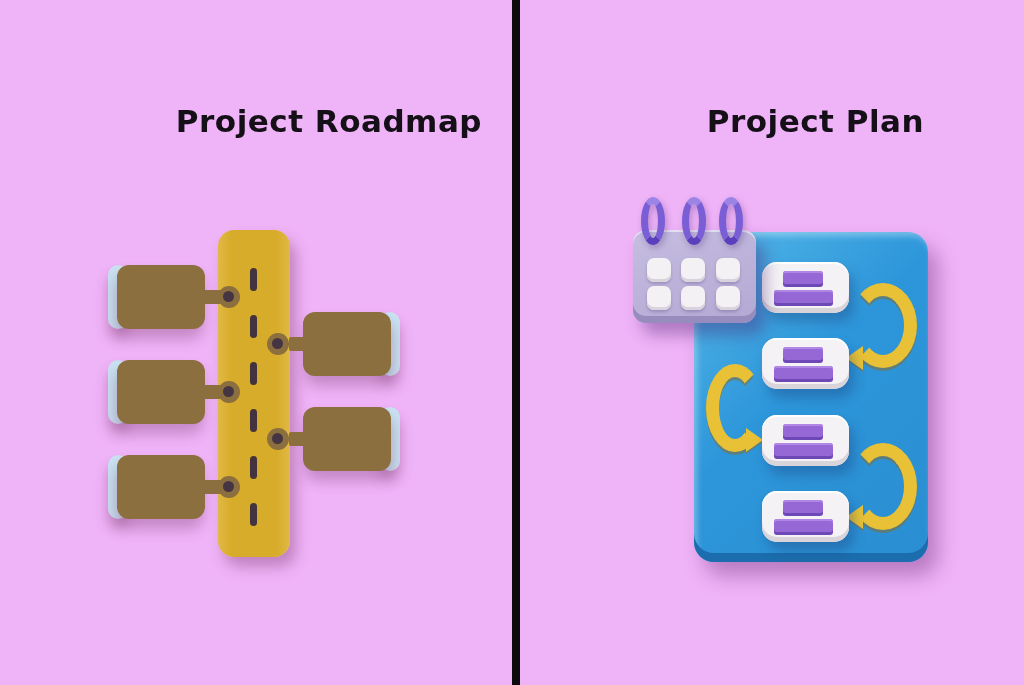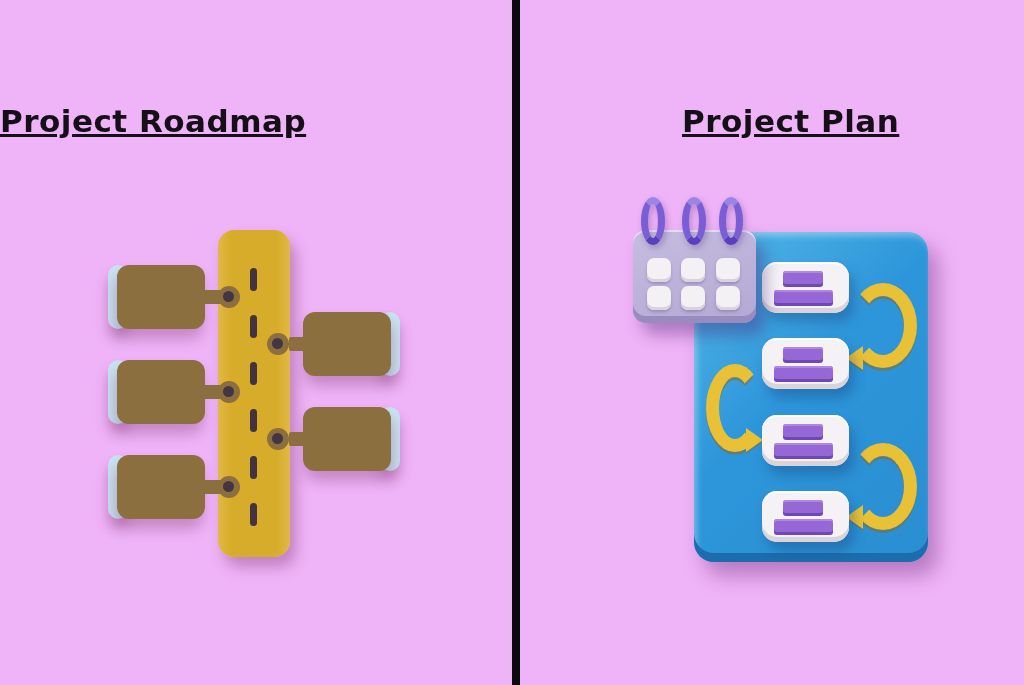--- a/index.html
+++ b/index.html
@@ -5,23 +5,23 @@
   * { box-sizing: border-box; margin: 0; padding: 0; }
   html,body { background:#ddd; }
   #canvas {
     position: relative; width: 1024px; height: 685px; overflow: hidden;
     background: var(--c-bg, #efb3f7);
     font-family: "DejaVu Sans", "Liberation Sans", sans-serif;
   }
   .divider { position: absolute; left: 512px; top: 0; width: 8px; height: 685px;
     background: var(--c-divider, #0b0a0c); }
   .title { position: absolute; top: 103px; font-weight: 700; font-size: 31px;
-    letter-spacing: .5px; color: var(--c-title, #150f18); text-align: left; text-decoration: underline; }
+    letter-spacing: .5px; color: var(--c-title, #150f18); text-align: right; }
   #title-left  { left: 0; width: 482px; }
-  #title-right { left: 682px; width: 256px; }
+  #title-right { left: 668px; width: 256px; }
 
   
   .road { position: absolute; left: 218px; top: 230px; width: 72px; height: 327px;
     border-radius: 16px;
     background: linear-gradient(90deg, #e0b945 0%, var(--c-road,#d8ac2b) 18%, var(--c-road,#d8ac2b) 82%, #e0b945 100%);
     box-shadow: 6px 10px 14px rgba(122,52,104,.38); }
   .dash { position: absolute; left: 250px; width: 7px; height: 23px; border-radius: 3.5px;
     background: var(--c-dash, #42333e); }
 
   .tag { position: absolute; width: 97px; height: 64px; }

